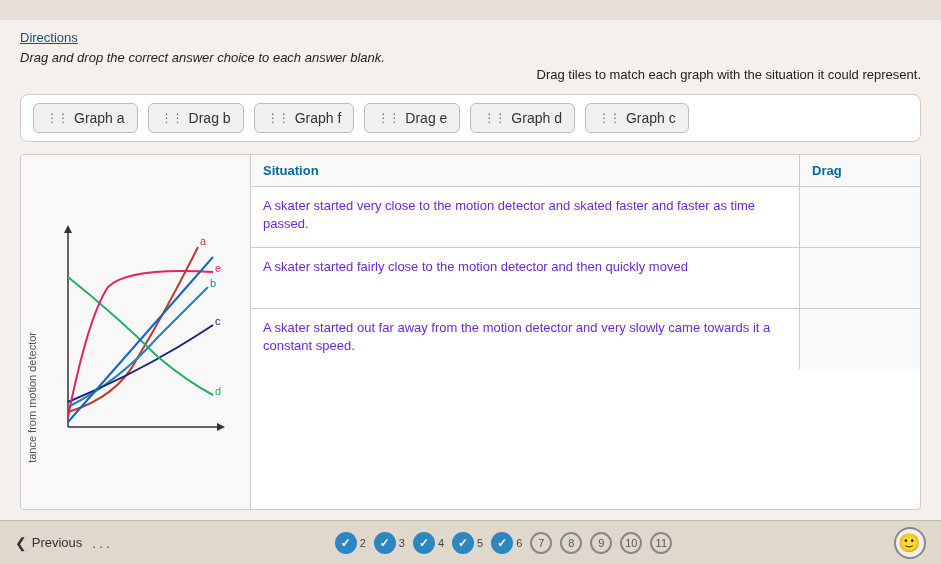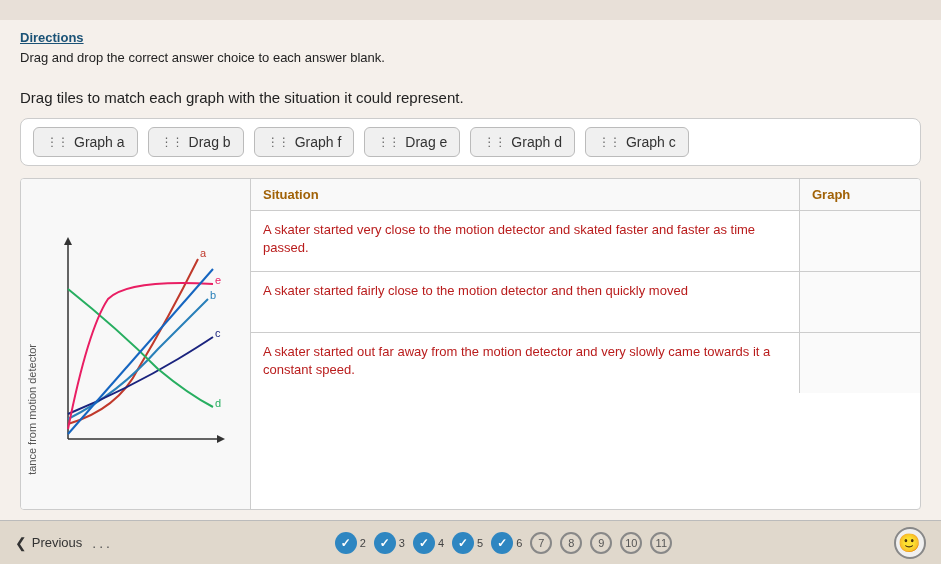--- a/index.html
+++ b/index.html
@@ -31,31 +31,32 @@
       display: flex;
       flex-direction: column;
     }
     .directions-link {
       color: #1a5276;
       text-decoration: underline;
       font-size: 13px;
       cursor: pointer;
       margin-bottom: 5px;
       display: inline-block;
-      font-weight: bold;
     }
     .instructions-text {
+      font-style: italic;
       font-size: 13px;
       color: #222;
-      margin-bottom: 24px;
+      margin-bottom: 2px;
     }
     .drag-instruction {
-      font-size: 15px;
+      font-size: 13px;
       color: #222;
       margin-bottom: 12px;
+      text-align: right;
     }
     .tiles-bar {
       background: #ffffff;
       border: 1px solid #ccc;
       border-radius: 8px;
       padding: 8px 12px;
       display: flex;
       gap: 10px;
       align-items: center;
       margin-bottom: 12px;
@@ -125,34 +126,34 @@
     .table-header {
       display: grid;
       grid-template-columns: 1fr 120px;
       border-bottom: 1px solid #ccc;
       background: #f9f9f9;
     }
     .table-header-cell {
       padding: 8px 12px;
       font-size: 13px;
       font-weight: bold;
-      color: #a16207;
+      color: #0369a1;
       border-right: 1px solid #ccc;
     }
     .table-header-cell:last-child { border-right: none; }
     .table-row {
       display: grid;
       grid-template-columns: 1fr 120px;
       border-bottom: 1px solid #ccc;
     }
     .table-row:last-child { border-bottom: none; }
     .situation-cell {
       padding: 10px 12px;
       font-size: 13px;
-      color: #b91c1c;
+      color: #6d28d9;
       line-height: 1.4;
       border-right: 1px solid #ccc;
     }
     .graph-drop-cell {
       padding: 8px;
       min-height: 60px;
       background: #fafafa;
       display: flex;
       align-items: center;
       justify-content: center;
@@ -302,21 +303,21 @@
           <path d="M 30,200 Q 50,100 70,70 Q 90,50 175,55" stroke="#e91e63" stroke-width="2" fill="none"></path>
           <text x="177" y="55" font-size="11" fill="#e91e63">e</text>
 
           <line x1="30" y1="205" x2="175" y2="40" stroke="#1565c0" stroke-width="2"></line>
         </svg>
       </div>
 
       <div class="table-area">
         <div class="table-header">
           <div class="table-header-cell">Situation</div>
-          <div class="table-header-cell">Graph</div>
+          <div class="table-header-cell">Drag</div>
         </div>
 
         <div id="table-rows-container">
             <div class="table-row">
       <div class="situation-cell">A skater started very close to the motion detector and skated faster and faster as time passed.</div>
       <div class="graph-drop-cell"></div>
     </div>
             <div class="table-row">
       <div class="situation-cell">A skater started fairly close to the motion detector and then quickly moved</div>
       <div class="graph-drop-cell"></div>

